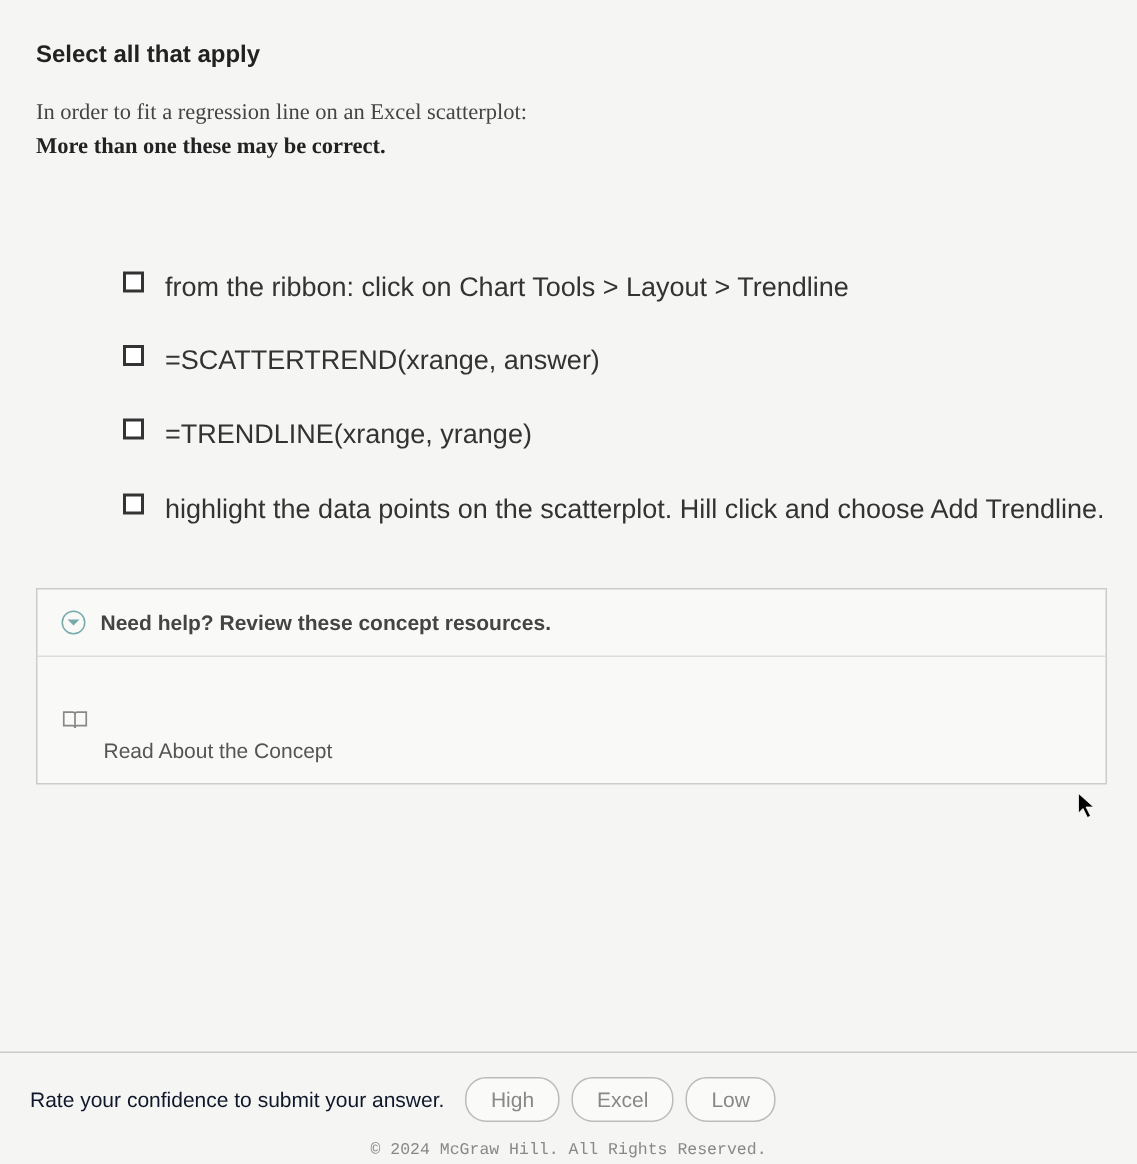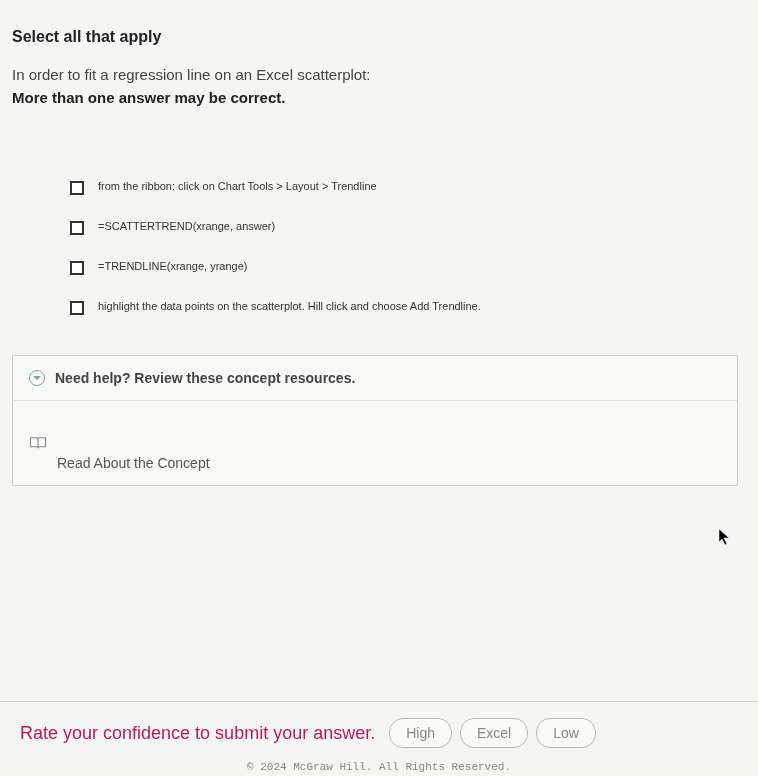--- a/index.html
+++ b/index.html
@@ -10,33 +10,34 @@
     body {
       width: 758px;
       height: 776px;
       background: #f5f5f3;
       font-family: Arial, Helvetica, sans-serif;
       color: #333;
       position: relative;
       overflow: hidden;
     }
     .content {
-      padding: 28px 20px 0 12px;
+      padding: 28px 20px 0 24px;
       border-radius: 11px;
     }
     .instruction-title {
       font-weight: bold;
       font-size: 16px;
       color: #222;
       margin-bottom: 18px;
     }
     .question-text {
       font-size: 15px;
       color: #444;
       line-height: 1.5;
+      font-family: Liberation Serif, serif;
     }
     .question-text .bold {
       font-weight: bold;
       color: #222;
     }
     .options {
       margin-top: 70px;
       margin-left: 58px;
     }
     .option-row {
@@ -47,21 +48,21 @@
     .checkbox {
       width: 14px;
       height: 14px;
       border: 2px solid #333;
       background: #fff;
       flex-shrink: 0;
       margin-top: 2px;
       margin-right: 14px;
     }
     .option-label {
-      font-size: 11px;
+      font-size: 18px;
       color: #333;
       line-height: 1.4;
     }
     .help-section {
       margin-top: 40px;
       border: 1px solid #ccc;
       background: rgba(255,255,255,0.4);
     }
     .help-header {
       padding: 14px 16px;
@@ -112,22 +113,22 @@
       position: absolute;
       bottom: 28px;
       left: 0;
       right: 0;
       border-top: 1px solid #ccc;
       padding: 16px 20px 0 20px;
       display: flex;
       align-items: center;
     }
     .footer-label {
-      font-size: 18px;
-      color: #be185d;
+      font-size: 14px;
+      color: #0f172a;
       margin-right: 14px;
     }
     .conf-btn {
       border: 1px solid #bbb;
       background: rgba(255,255,255,0.5);
       color: #888;
       font-size: 14px;
       padding: 6px 16px;
       margin-right: 8px;
       border-radius: 14px;
@@ -149,21 +150,21 @@
       top: 528px;
     }
   </style>
 </head>
 <body>
 
 <div class="content">
   <div class="instruction-title">Select all that apply</div>
   <div class="question-text">
     <span>In order to fit a regression line on an Excel scatterplot:</span><br>
-    <span class="bold">More than one answer may be correct.</span>
+    <span class="bold">More than one these may be correct.</span>
   </div>
 
   <div class="options">
     <div class="option-row">
       <div class="checkbox"></div>
       <div class="option-label">from the ribbon: click on Chart Tools &gt; Layout &gt; Trendline</div>
     </div>
     <div class="option-row">
       <div class="checkbox"></div>
       <div class="option-label">=SCATTERTREND(xrange, answer)</div>

